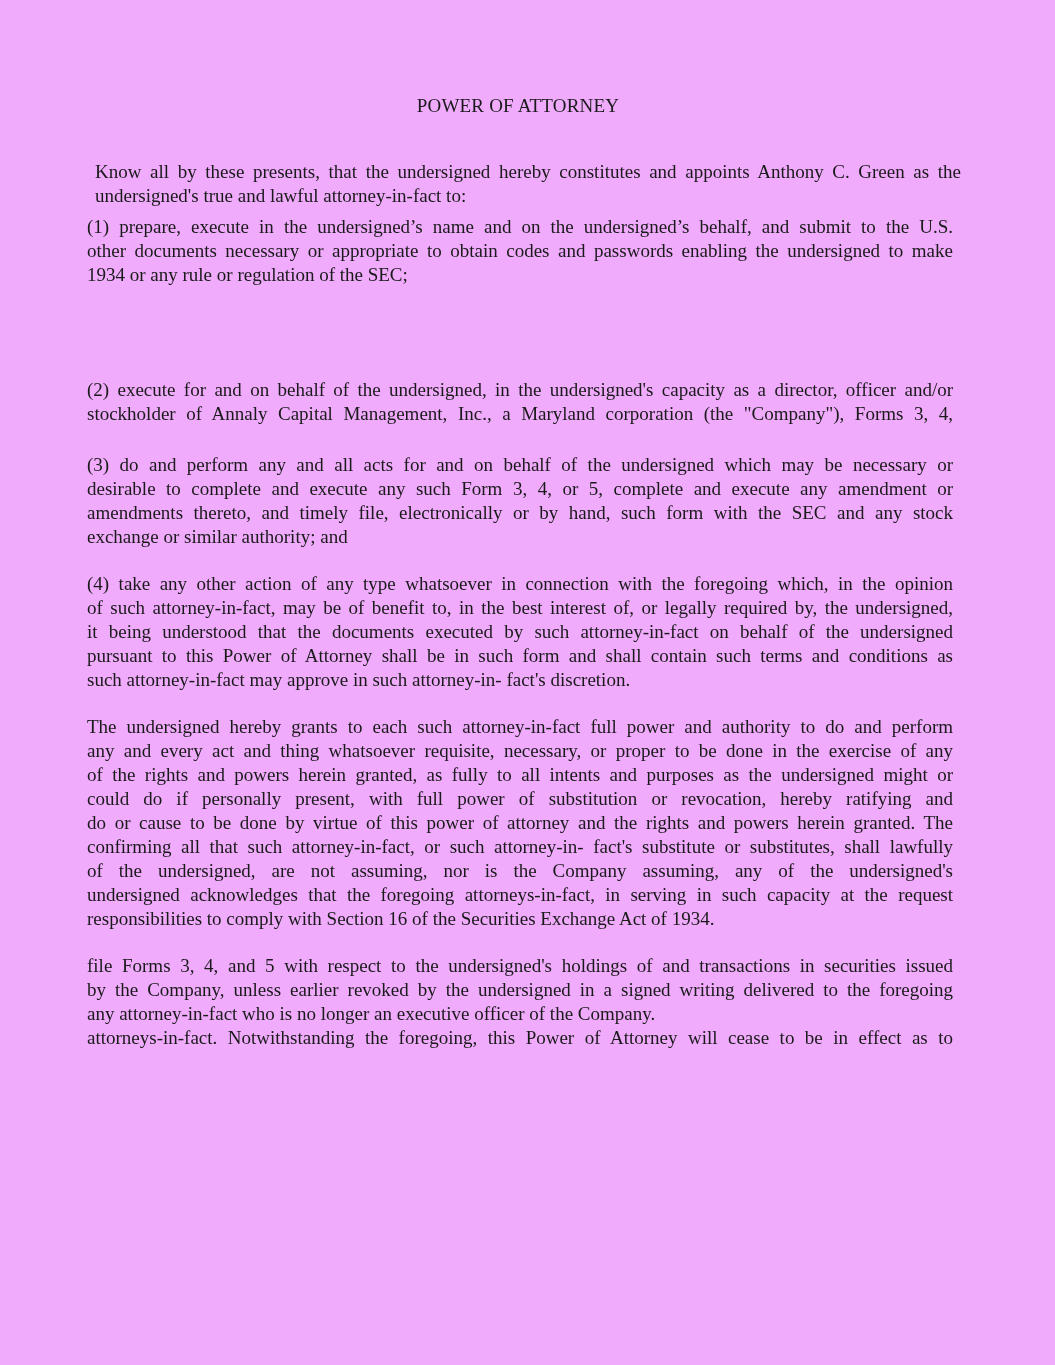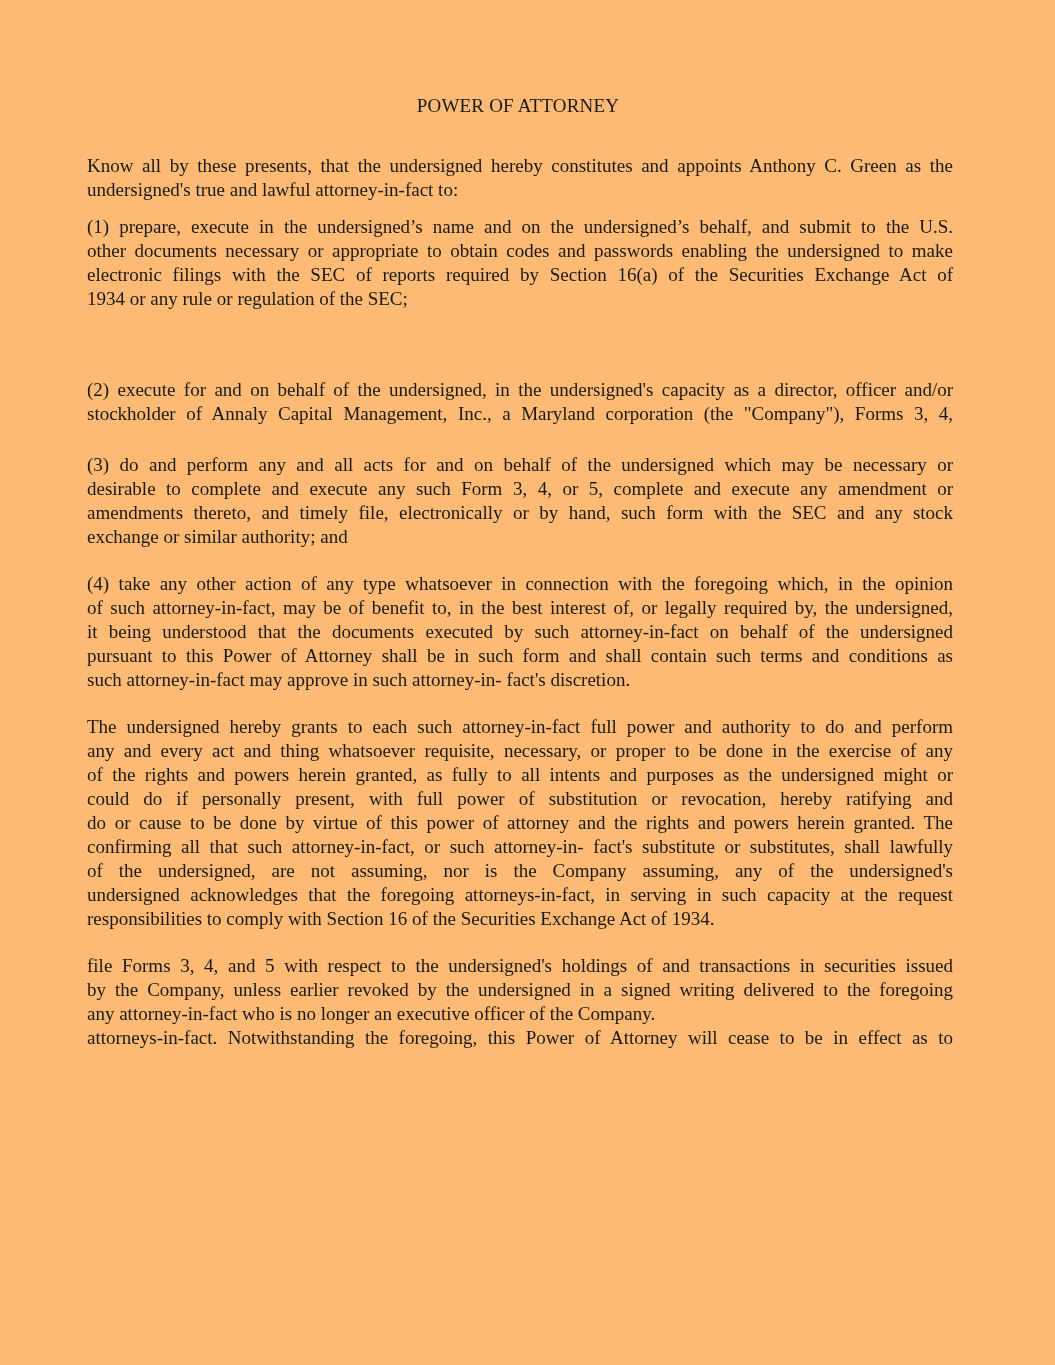--- a/index.html
+++ b/index.html
@@ -1,44 +1,43 @@
 <!DOCTYPE html>
 <html><head>
 <meta charset="utf-8">
 <style>
   html, body { margin: 0; padding: 0; background: #ffffff; }
   body { width: 1055px; height: 1365px; position: relative; overflow: hidden; }
   .page {
     position: absolute; left: 0; top: 0; width: 1055px; height: 1365px;
-    background: #fdba74; color: #1a1a1a;
+    background: #f0abfc; color: #1a1a1a;
     font-family: "Liberation Serif", "DejaVu Serif", serif;
   }
   .title {
     position: absolute; left: 0; width: 1036px; top: 95px;
     text-align: center; font-size: 19px; letter-spacing: 0.2px;
   }
   .para { position: absolute; left: 87px; width: 866px; font-size: 19px; line-height: 24px; }
   .line { display: block; white-space: nowrap; text-align: justify; text-align-last: justify; height: 24px; }
   .line.last { text-align-last: left; }
 </style>
 </head>
 <body>
 
 <div class="page">
   <div class="title">POWER OF ATTORNEY</div>
 
-  <div class="para" style="top:154px;">
+  <div class="para" style="top:160px;margin-left:8px;">
     <span class="line">Know all by these presents, that the undersigned hereby constitutes and appoints Anthony C. Green as the</span>
     <span class="line last">undersigned's true and lawful attorney-in-fact to:</span>
   </div>
 
   <div class="para" style="top:215px;">
     <span class="line">(1) prepare, execute in the undersigned’s name and on the undersigned’s behalf, and submit to the U.S.</span>
     <span class="line">other documents necessary or appropriate to obtain codes and passwords enabling the undersigned to make</span>
-    <span class="line">electronic filings with the SEC of reports required by Section 16(a) of the Securities Exchange Act of</span>
     <span class="line last">1934 or any rule or regulation of the SEC;</span>
   </div>
 
   <div class="para" style="top:378px;">
     <span class="line">(2) execute for and on behalf of the undersigned, in the undersigned's capacity as a director, officer and/or</span>
     <span class="line">stockholder of Annaly Capital Management, Inc., a Maryland corporation (the "Company"), Forms 3, 4,</span>
   </div>
 
   <div class="para" style="top:453px;">
     <span class="line">(3) do and perform any and all acts for and on behalf of the undersigned which may be necessary or</span>

